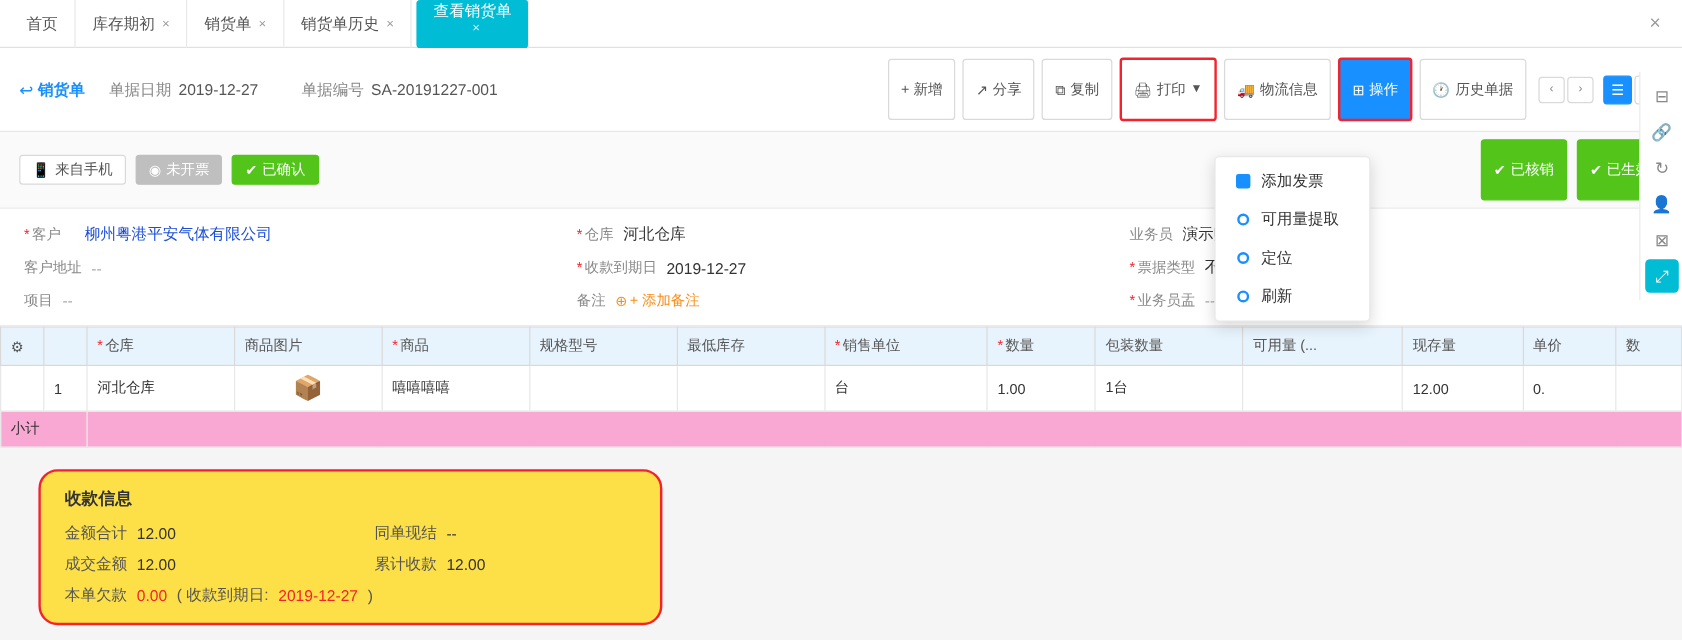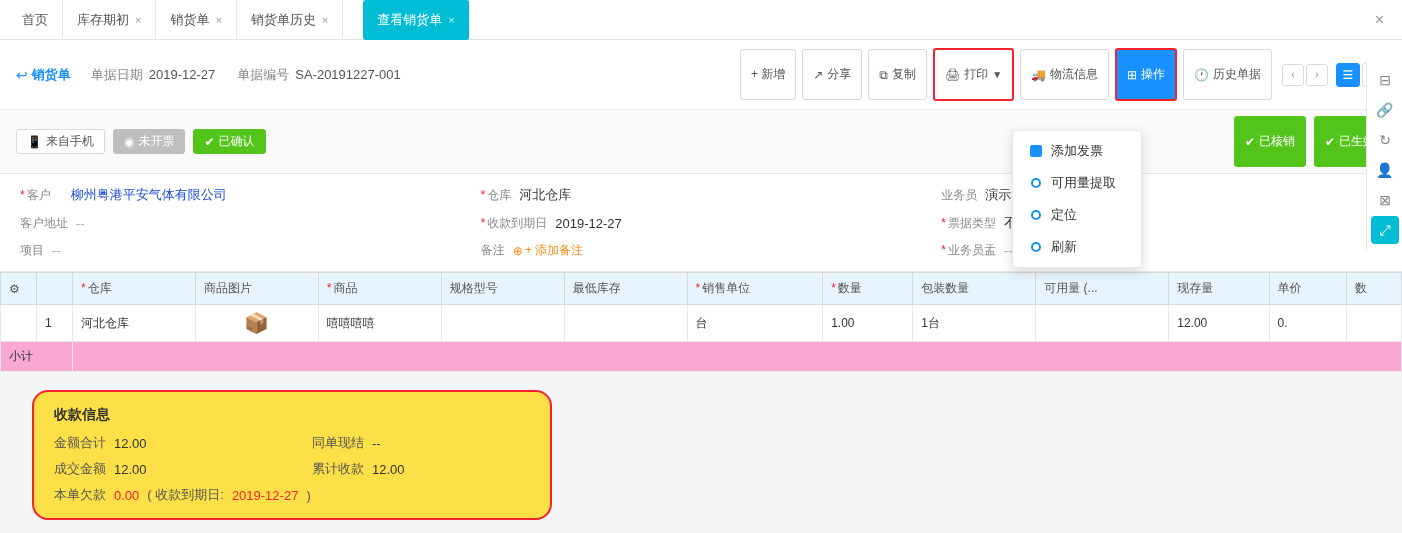--- a/index.html
+++ b/index.html
@@ -20,21 +20,21 @@
     .tab-item.special { background: #00bcd4; color: #fff; border-radius: 3px; margin-left: 6px; }
     .tab-item.special .tab-close { color: rgba(255,255,255,0.8); }
     .tab-bar-close { margin-left: auto; font-size: 16px; cursor: pointer; color: #999; padding: 0 10px; }
 
     
     .doc-header {
       display: flex; align-items: center; padding: 8px 16px;
       border-bottom: 1px solid #e8e8e8; background: #fff;
     }
     .doc-type-label { color: #1890ff; font-size: 13px; display: flex; align-items: center; gap: 4px; }
-    .doc-meta { display: flex; align-items: center; gap: 22px; margin-left: 20px; font-size: 13px; color: #555; }
+    .doc-meta { display: flex; align-items: center; gap: 36px; margin-left: 20px; font-size: 13px; color: #555; }
     .doc-meta span { display: flex; align-items: center; gap: 6px; }
     .doc-meta .label { color: #888; }
     .doc-actions { margin-left: auto; display: flex; align-items: center; gap: 6px; }
     .action-btn {
       display: flex; align-items: center; gap: 4px; padding: 16px 10px;
       border: 1px solid #d9d9d9; border-radius: 3px; cursor: pointer;
       font-size: 12px; color: #555; background: #fff; white-space: nowrap;
     }
     .action-btn.active { background: #1890ff; color: #fff; border-color: #1890ff; }
     .btn-green { background: #52c41a; color: #fff; border-color: #52c41a; }
@@ -139,21 +139,21 @@
       <span class="tab-close">×</span>
     </div>
     <div class="tab-item">
       <span>销货单</span>
       <span class="tab-close">×</span>
     </div>
     <div class="tab-item">
       <span>销货单历史</span>
       <span class="tab-close">×</span>
     </div>
-    <div class="tab-item special" style="margin-left:20px;">
+    <div class="tab-item special" style="margin-left:4px;flex-direction:column;">
       <span>查看销货单</span>
       <span class="tab-close">×</span>
     </div>
     <div class="tab-bar-close">×</div>
   </div>
 
   <div class="doc-header" style="border-bottom: 1px solid #e8e8e8;">
     <div class="doc-type-label">
       <span style="font-size:14px;">↩</span>
       <span style="font-weight:bold;">销货单</span>

